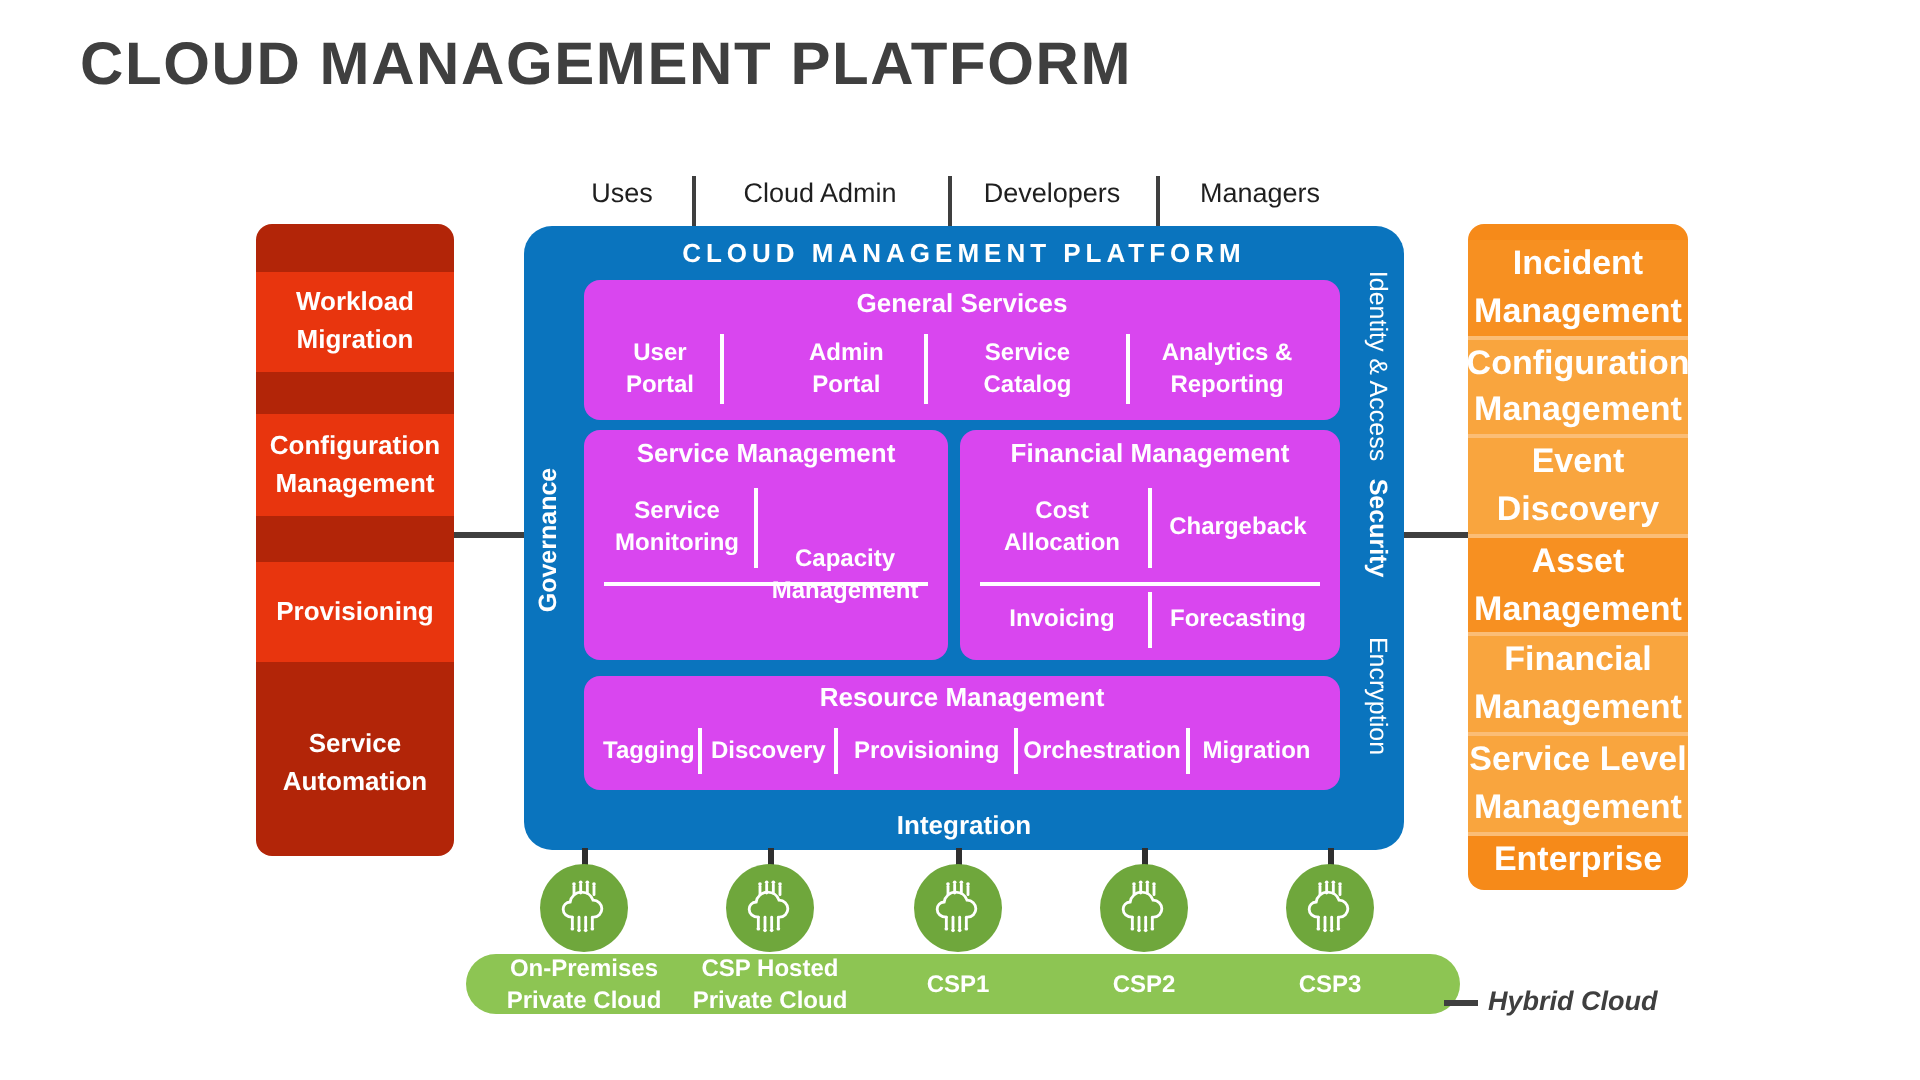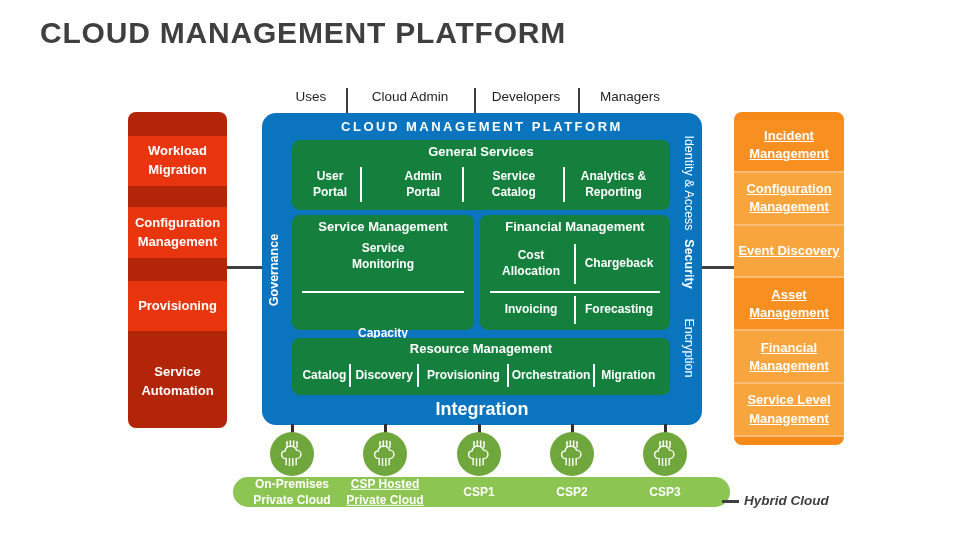--- a/index.html
+++ b/index.html
@@ -27,35 +27,35 @@
   
   .h-conn { height:3px; background:#3f3f3f; }
   .v-conn { width:3px; background:#2f2f2f; }
 
   
   #platform { left:262px; top:113px; width:440px; height:312px; background:#0A74BE; border-radius:14px; }
   #platform-header { top:6px; width:100%; text-align:center; color:#fff; font-size:13px; font-weight:700; letter-spacing:2.5px; white-space:nowrap; }
   .v-label { position:absolute; width:200px; height:20px; text-align:center; color:#fff; font-size:12.5px; white-space:nowrap; }
   .v-left  { transform:rotate(-90deg); }
   .v-right { transform:rotate(90deg); }
-  .panel { position:absolute; background:#15803d; border-radius:8px; }
+  .panel { position:absolute; background:#d946ef; border-radius:8px; }
   .panel-title { position:absolute; top:4px; width:100%; text-align:center; color:#fff; font-size:13px; font-weight:700; }
   .row { position:absolute; left:8px; right:8px; display:flex; align-items:center; }
   .cell { flex-grow:1; flex-basis:0; display:flex; align-items:center; justify-content:center;
           color:#fff; font-size:12px; font-weight:700; text-align:center; line-height:1.3; }
   .cell span { display:inline-block; }
   .vsep { width:2px; align-self:stretch; background:#ffffff; margin:3px 0; flex:0 0 auto; }
   .hline { position:absolute; height:2px; background:#ffffff; }
-  #integration-label { bottom:5px; width:100%; text-align:center; color:#fff; font-size:18px; font-weight:700; }
+  #integration-label { bottom:5px; width:100%; text-align:center; color:#fff; font-size:13px; font-weight:700; }
 
   
   #right-sidebar { left:734px; top:112px; width:110px; height:333px; background:#F68A19; border-radius:8px;
                    display:flex; flex-direction:column; padding:8px 0; }
   .rs-item { flex:1; display:flex; align-items:center; justify-content:center; text-align:center;
-             color:#fff; font-size:13px; font-weight:700; line-height:1.4;text-decoration:underline; }
+             color:#fff; font-size:17px; font-weight:700; line-height:1.4; }
   .rs-item.shade-a { background:#F79021; }
   .rs-item.shade-b { background:#F9A53E; }
   .rs-sep { height:2px; background:#FBBD76; flex:0 0 auto; }
 
   
   .cloud-circle { width:44px; height:44px; border-radius:50%; background:#6FA73C;
                   display:flex; align-items:center; justify-content:center; }
   #green-bar { left:233px; top:477px; width:497px; height:30px; background:#8DC553; border-radius:23px; }
   .gb-label { position:absolute; top:50%; transform:translate(-50%,-50%); width:104px; text-align:center;
               color:#fff; font-size:12px; font-weight:700; line-height:1.35; }
@@ -111,21 +111,21 @@
           </div>
         <div class="vsep"></div>
         <div class="cell" style="flex-grow:105;">
             <span style="max-width:82px;">Analytics &amp; Reporting</span>
           </div>
       </div>
     </div>
 
     <div class="panel" style="left:30px;top:102px;width:182px;height:115px;">
       <div class="panel-title">Service Management</div>
-      <div class="row" style="top:26px;height:46px;flex-direction:column;">
+      <div class="row" style="top:26px;height:46px;">
         <div class="cell" style="flex-grow:78;">
             <span style="max-width:72px;">Service Monitoring</span>
           </div>
         <div class="vsep"></div>
         <div class="cell" style="flex-grow:88;margin-top:48px;">
             <span style="max-width:86px;">Capacity Management</span>
           </div>
       </div>
       <div class="hline" style="left:10px;right:10px;top:76px;"></div>
     </div>
@@ -150,21 +150,21 @@
         <div class="cell">
             <span>Forecasting</span>
           </div>
       </div>
     </div>
 
     <div class="panel" style="left:30px;top:225px;width:378px;height:57px;">
       <div class="panel-title" style="top:3px;">Resource Management</div>
       <div class="row" style="top:23px;bottom:5px;">
         <div class="cell" style="flex-grow:50;">
-            <span>Catalog</span>
+            <span>Tagging</span>
           </div>
         <div class="vsep"></div>
         <div class="cell" style="flex-grow:68;">
             <span>Discovery</span>
           </div>
         <div class="vsep"></div>
         <div class="cell" style="flex-grow:90;">
             <span>Provisioning</span>
           </div>
         <div class="vsep"></div>
@@ -187,20 +187,21 @@
     <div class="rs-item shade-b">Configuration Management</div>
     <div class="rs-sep"></div>
     <div class="rs-item shade-b">Event Discovery</div>
     <div class="rs-sep"></div>
     <div class="rs-item shade-a">Asset Management</div>
     <div class="rs-sep"></div>
     <div class="rs-item shade-b">Financial Management</div>
     <div class="rs-sep"></div>
     <div class="rs-item shade-b">Service Level Management</div>
     <div class="rs-sep"></div>
+    <div class="rs-item">Enterprise Management</div>
   </div>
 
   <div class="abs v-conn" style="left:291px;top:424px;height:10px;"></div>
   <div class="abs v-conn" style="left:384px;top:424px;height:10px;"></div>
   <div class="abs v-conn" style="left:478px;top:424px;height:10px;"></div>
   <div class="abs v-conn" style="left:571px;top:424px;height:10px;"></div>
   <div class="abs v-conn" style="left:664px;top:424px;height:10px;"></div>
 
   <div class="abs cloud-circle" style="left:270px;top:432px;">
     <svg width="30" height="30" viewBox="0 0 36 36" fill="none" stroke="#fff" stroke-width="1.7" stroke-linecap="round">
@@ -303,21 +304,21 @@
         <circle cx="15" cy="31.4" r="1.1" fill="#fff" stroke="none"></circle>
       <path d="M19 23.5 V30"></path>
         <circle cx="19" cy="31.4" r="1.1" fill="#fff" stroke="none"></circle>
       <path d="M23 23.5 V29"></path>
         <circle cx="23" cy="30.4" r="1.1" fill="#fff" stroke="none"></circle>
     </svg>
   </div>
 
   <div id="green-bar" class="abs">
     <div class="gb-label" style="left:59px;">On-Premises Private Cloud</div>
-    <div class="gb-label" style="left:152px;text-decoration:underline;">CSP Hosted Private Cloud</div>
+    <div class="gb-label" style="left:152px;">CSP Hosted Private Cloud</div>
     <div class="gb-label" style="left:246px;">CSP1</div>
     <div class="gb-label" style="left:339px;">CSP2</div>
     <div class="gb-label" style="left:432px;">CSP3</div>
   </div>
   <div id="hybrid-dash" class="abs"></div>
   <div id="hybrid-label" class="abs">Hybrid Cloud</div>
 
 </div>
 
 </body></html>

